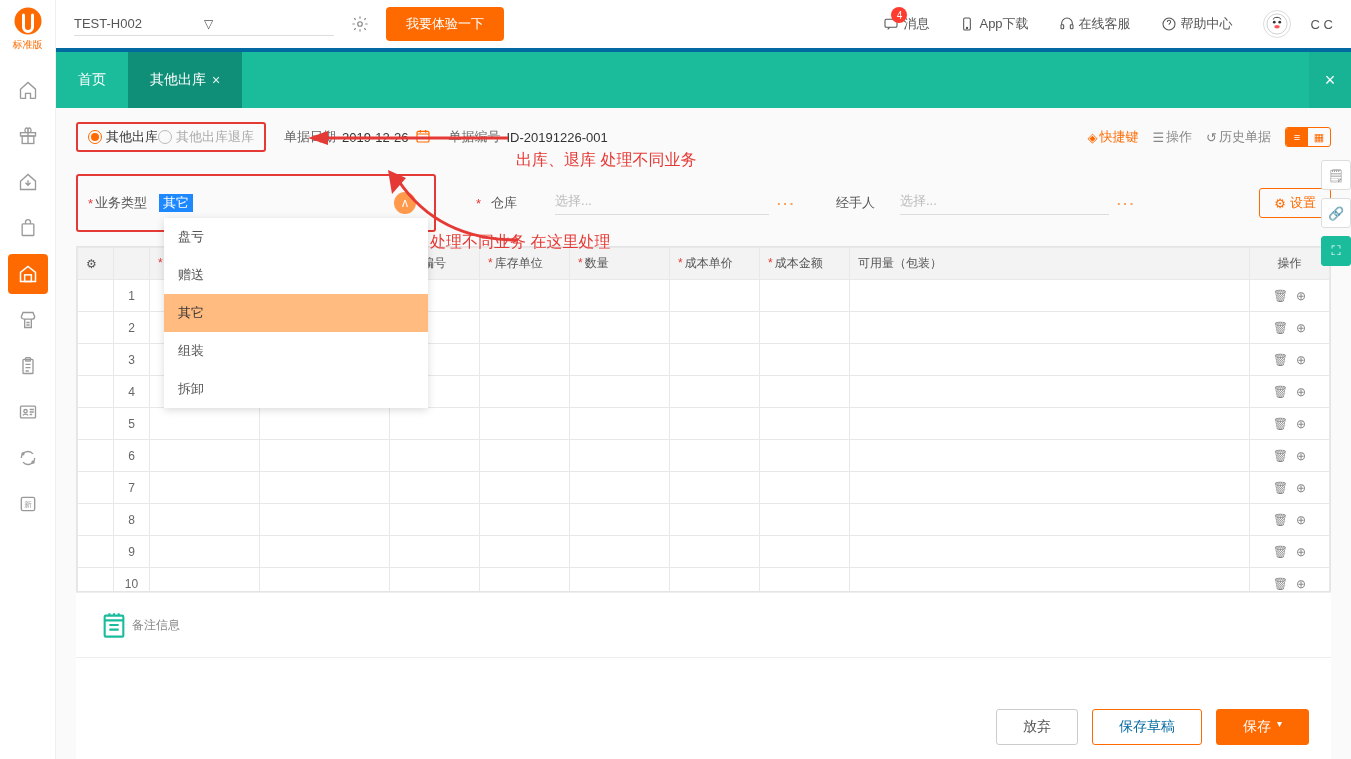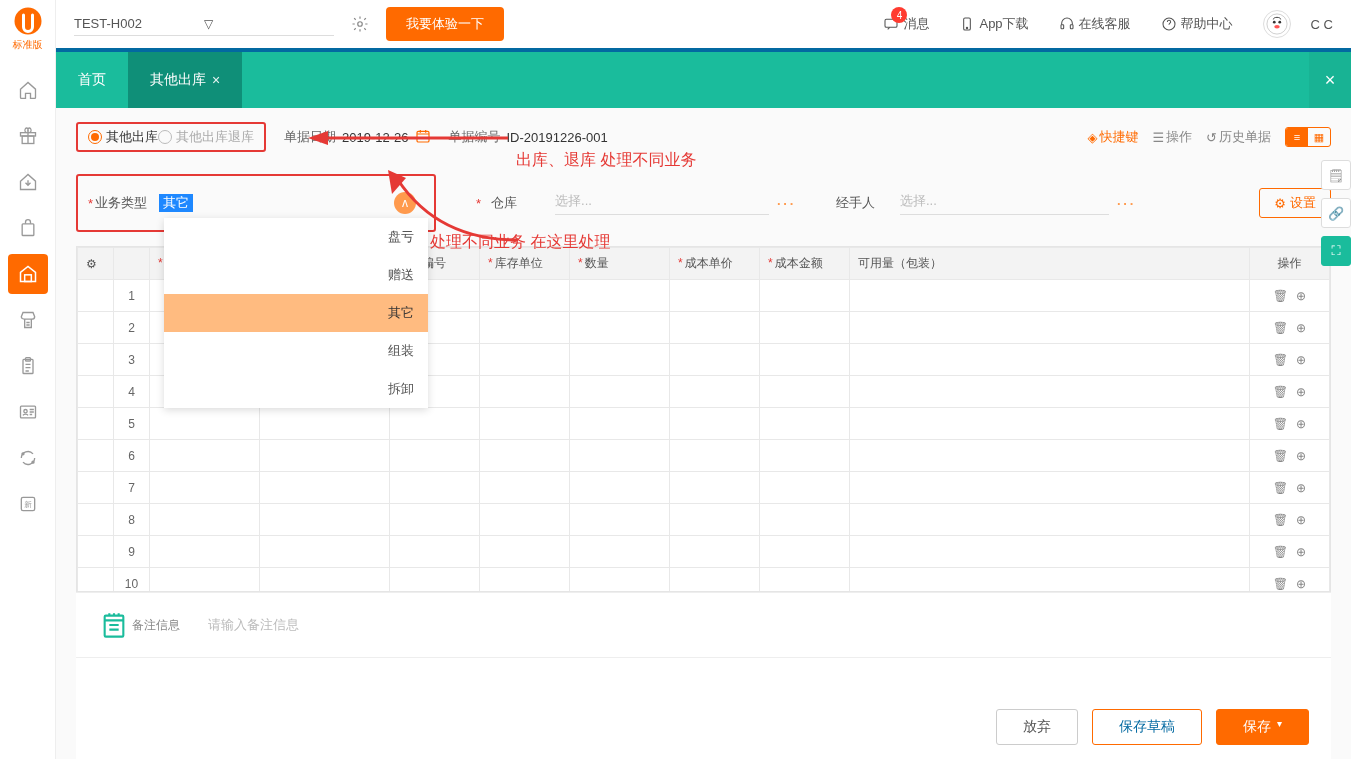--- a/index.html
+++ b/index.html
@@ -70,21 +70,21 @@
   .req-star { color:#e53935; margin-right:2px;}
   .field { display:flex; align-items:center; gap:8px; color:#555;}
   .field .lbl { min-width:56px;}
   .sel-val { background:#1e88ff; color:#fff; padding:0 4px;}
   .chev-circle { margin-left:auto; width:22px;height:22px;border-radius:50%;background:#ff9a4d;color:#fff;display:flex;align-items:center;justify-content:center; font-size:12px;}
   .plain-input { flex:1; color:#bbb; border-bottom:1px solid #ddd; padding-bottom:4px;}
   .dots { color:#ff9a4d; margin-left:auto; font-weight:bold; letter-spacing:2px;}
   .set-btn { border:1px solid #ff6a00; color:#ff6a00; padding:5px 14px; border-radius:3px; cursor:pointer; display:flex;align-items:center;gap:4px; margin-left:auto;}
 
   
-  .dropdown { position:absolute; top:42px; left:86px; width:264px; background:#fff; box-shadow:0 2px 8px rgba(0,0,0,.15); z-index:5;text-align:right;}
+  .dropdown { position:absolute; top:42px; left:86px; width:264px; background:#fff; box-shadow:0 2px 8px rgba(0,0,0,.15); z-index:5;}
   .dropdown .opt { padding:10px 14px; cursor:pointer; color:#555;}
   .dropdown .opt.sel { background:#ffbb80; color:#333;}
 
   
   .table-wrap { margin-top: 14px; flex:1; overflow:auto; background:#fff; border:1px solid #e5e5e5; position:relative;}
   table { border-collapse:collapse; width:100%; table-layout:fixed;}
   th,td { border:1px solid #e8e8e8; height:32px; padding:0 8px; font-size:12px; text-align:left; white-space:nowrap; overflow:hidden;}
   thead th { background:#f3f3f3; color:#555; font-weight:500;}
   th .req-star{margin-right:2px;}
   .col-idx{width:36px;text-align:center;}
@@ -538,21 +538,20 @@
       </div>
 
       <div class="remark-bar">
         <div class="remark-icon">
           <svg viewBox="0 0 24 24" fill="none" stroke="#1abc9c" stroke-width="1.8">
               <rect x="4" y="4" width="16" height="18" rx="1"></rect>
               <path d="M4 8h16M8 4V2M12 4V2M16 4V2M8 12h8M8 16h8"></path>
             </svg>
           <span class="t">备注信息</span>
         </div>
-        <div class="remark-input">请输入备注信息</div>
       </div>
 
       <div class="footer">
         <div class="btn plain">放弃</div>
         <div class="btn outline">保存草稿</div>
         <div class="btn primary">
           <span>保存</span>
             <span class="dd">▾</span>
         </div>
       </div>

